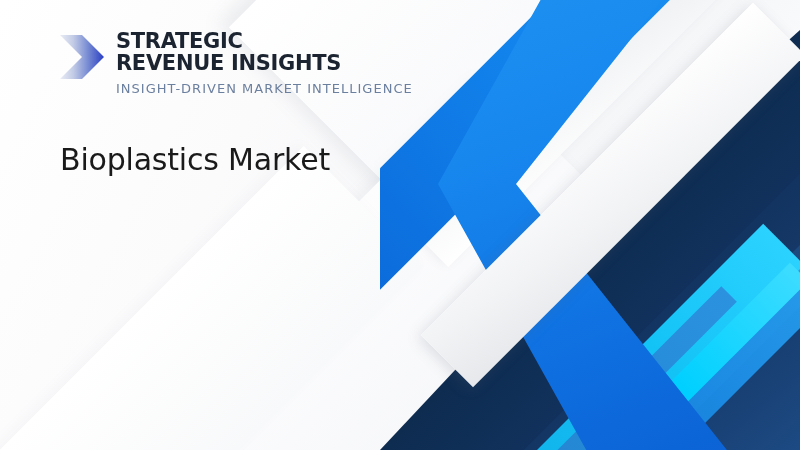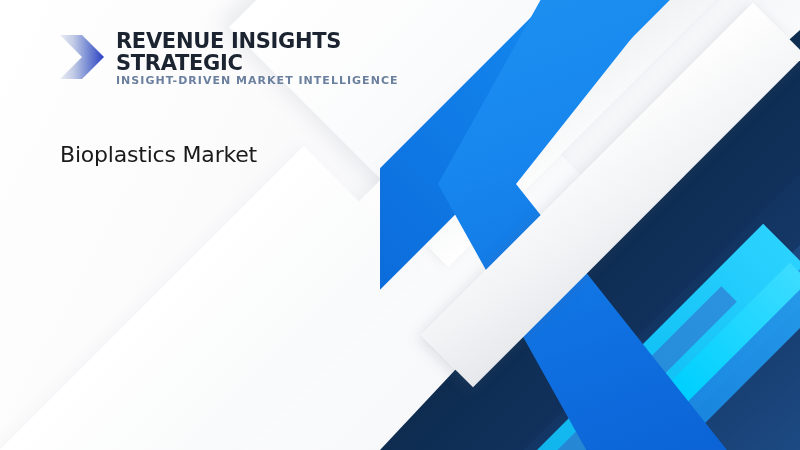--- a/index.html
+++ b/index.html
@@ -173,35 +173,36 @@
   .logo-word {
     font-family: "DejaVu Sans", "Liberation Sans", sans-serif;
     font-weight: 700;
     font-size: 21px;
     line-height: 22px;
     letter-spacing: -0.3px;
     color: #1b2430;
     white-space: nowrap;
   }
   .logo-tagline {
-    font-family: "DejaVu Sans", "Liberation Sans", sans-serif;
-    font-weight: 700;
-    font-size: 11px;
+    margin-top: 7px;
+    font-family: "DejaVu Sans", "Liberation Sans", sans-serif;
+    font-weight: 400;
+    font-size: 13px;
     letter-spacing: 1.02px;
     color: #6b7f9e;
     white-space: nowrap;
   }
 
   
   .title {
     position: absolute;
     left: 60px; top: 142px;
     font-family: "DejaVu Sans", "Liberation Sans", sans-serif;
     font-weight: 400;
-    font-size: 22px;
+    font-size: 30px;
     line-height: 1.2;
     color: #1a1a1a;
     letter-spacing: -0.2px;
   }
 
   .email {
     position: absolute;
     left: 60px; top: 360px;
     font-family: "DejaVu Sans", "Liberation Sans", sans-serif;
     font-weight: 400;
@@ -247,22 +248,22 @@
         <linearGradient id="chevGrad" x1="0" y1="0" x2="1" y2="0">
           <stop offset="0%" stop-color="#e9ecf4"></stop>
           <stop offset="30%" stop-color="#c3cce6"></stop>
           <stop offset="62%" stop-color="#7a8ed4"></stop>
           <stop offset="100%" stop-color="#2b3fc4"></stop>
         </linearGradient>
       </defs>
       <path d="M2 3 L24 3 L46 25 L24 47 L2 47 L24 25 Z" fill="url(#chevGrad)"></path>
     </svg>
     <div class="logo-text">
+      <div class="logo-word">STRATEGIC</div>
       <div class="logo-word">REVENUE INSIGHTS</div>
-      <div class="logo-word">STRATEGIC</div>
       <div class="logo-tagline">INSIGHT-DRIVEN MARKET INTELLIGENCE</div>
     </div>
   </div>
 
   <div class="title">Bioplastics Market</div>
 
 
 </div>
 
 </body></html>

